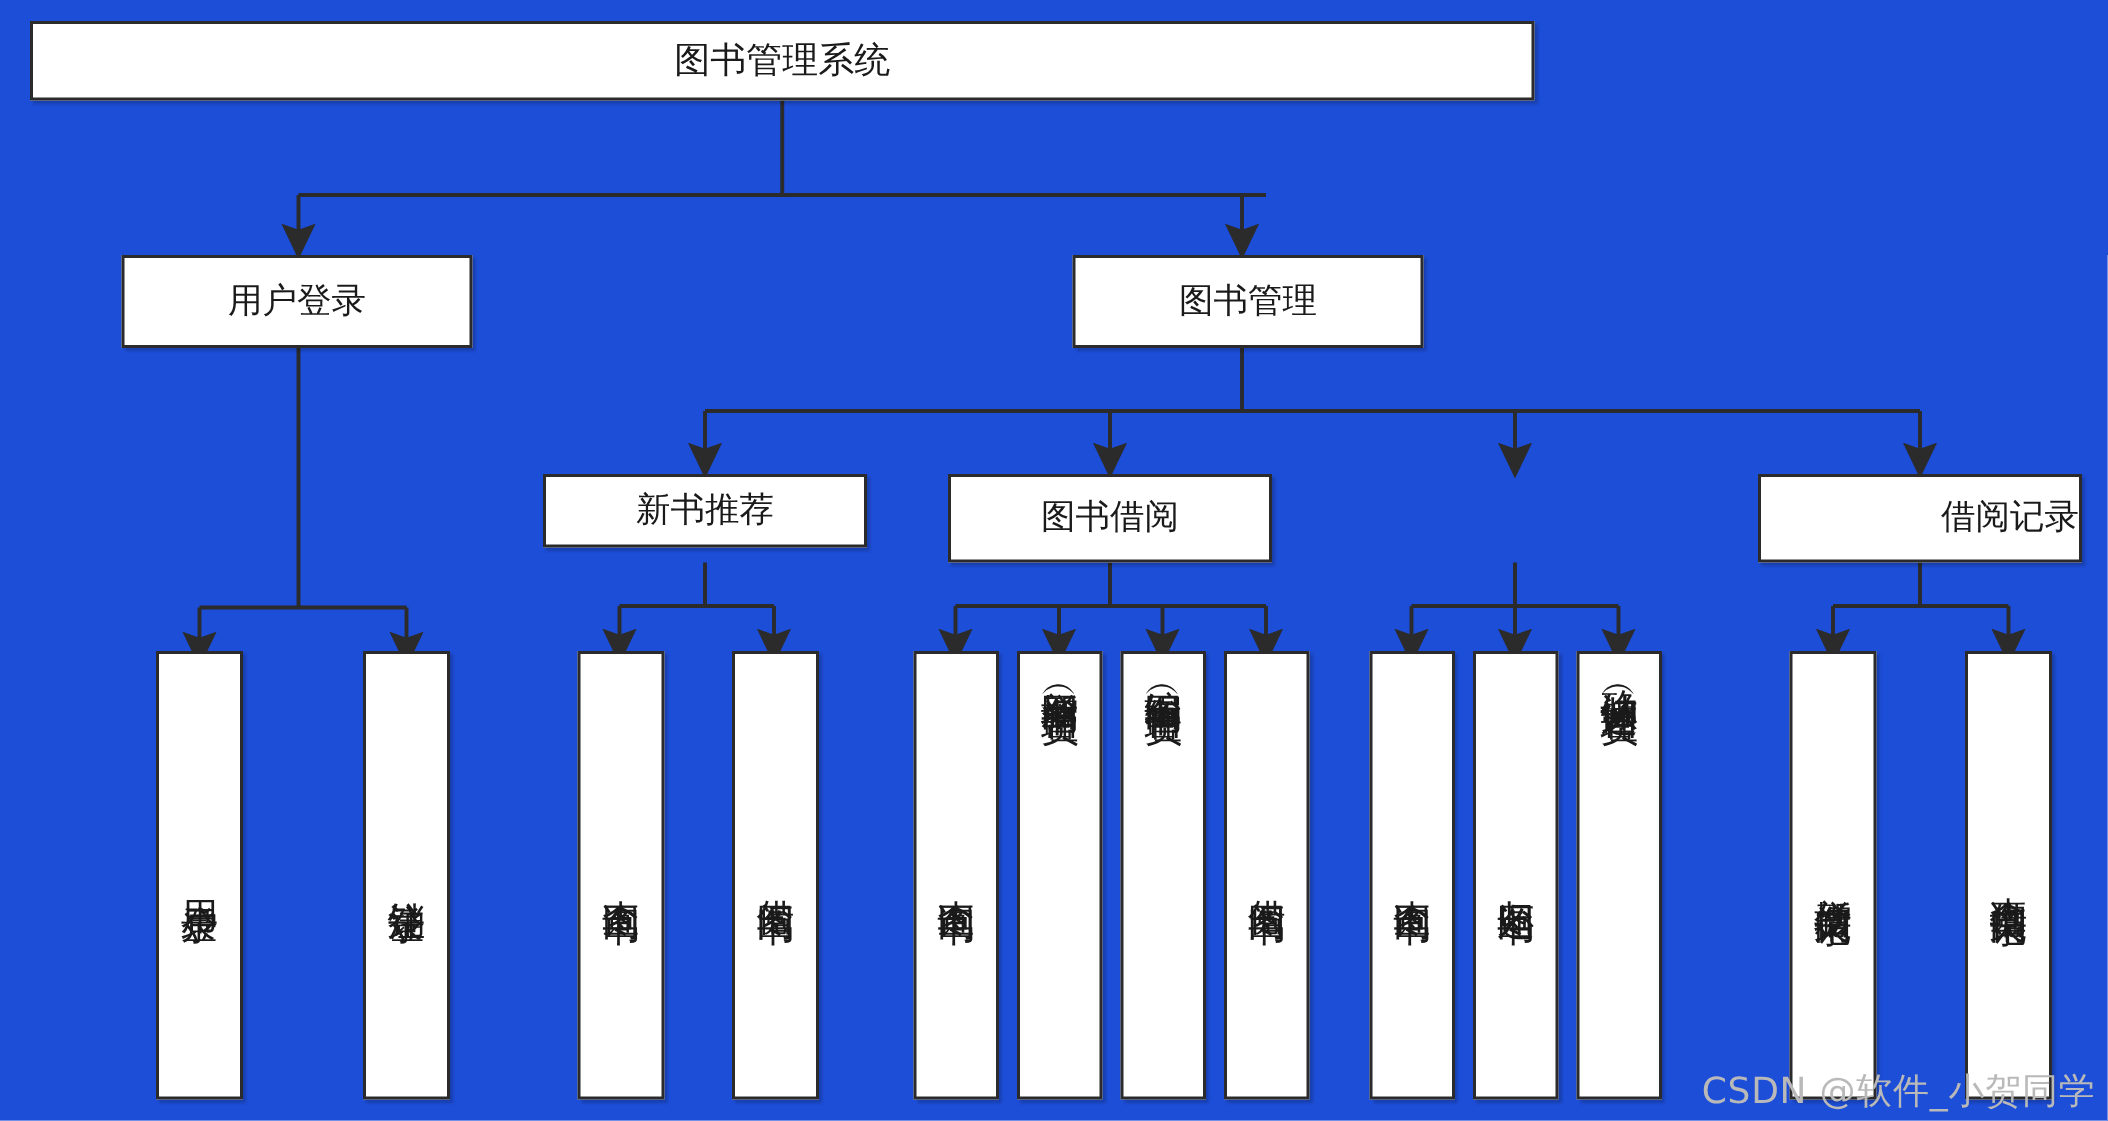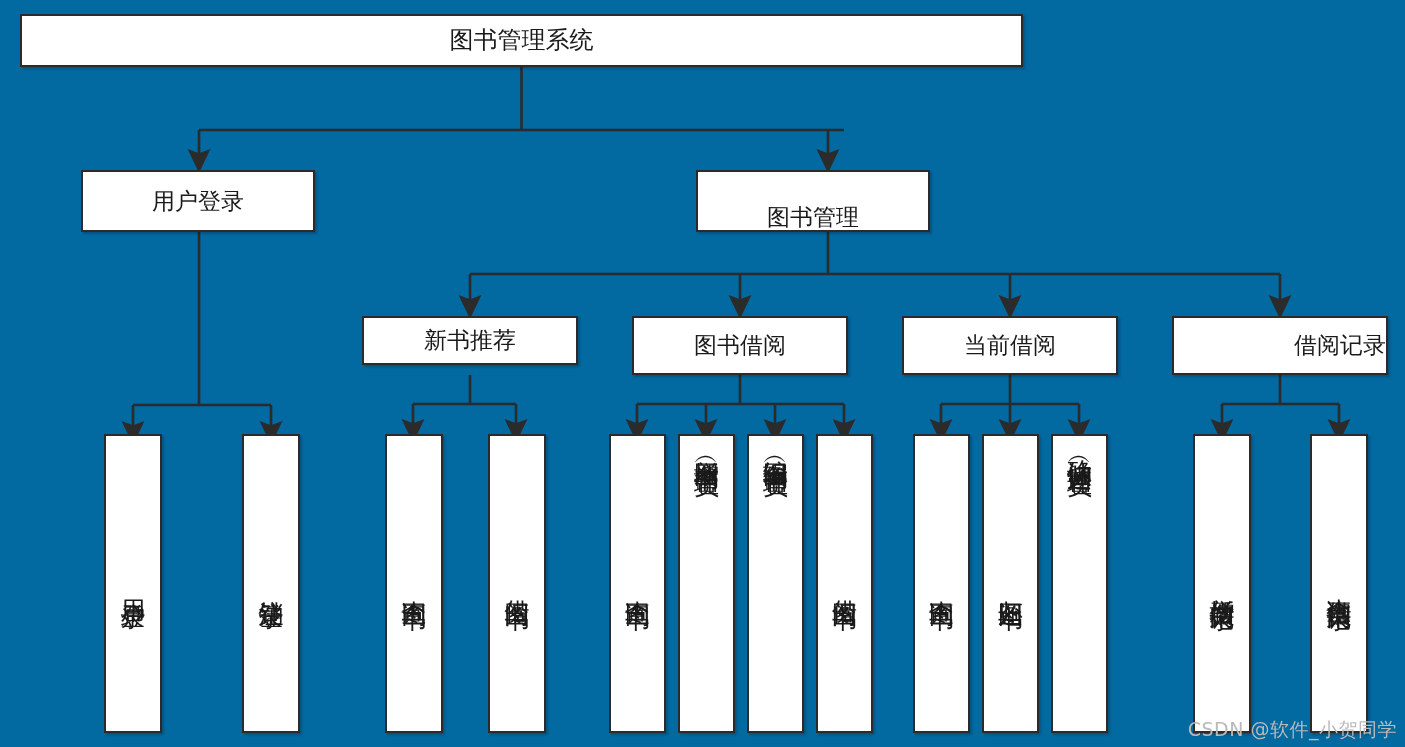--- a/index.html
+++ b/index.html
@@ -11,21 +11,21 @@
     font-family: "DejaVu Sans", "Liberation Sans", sans-serif;
     width: 1405px;
     height: 747px;
     overflow: hidden;
     position: relative;
   }
   #diagram-root {
     position: relative;
     width: 1405px;
     height: 747px;
-    background: #0369a1;
+    background: #1d4ed8;
   }
   svg.wires {
     position: absolute;
     left: 0;
     top: 0;
     width: 1405px;
     height: 747px;
     pointer-events: none;
   }
   .node {
@@ -66,21 +66,21 @@
     white-space: nowrap;
   }
   .node.v.mid {
     align-items: center;
     padding-top: 0;
   }
   .watermark {
     position: absolute;
     right: 8px;
     bottom: 4px;
-    font-size: 19px;
+    font-size: 24px;
     color: #b9b9b9;
     white-space: nowrap;
     letter-spacing: 0.5px;
   }
 </style>
 </head>
 <body>
 
 <div id="diagram-root">
 
@@ -135,33 +135,30 @@
     </g>
   </svg>
 
   <div class="node h root" style="left:20px; top:14px; width:1003px; height:53px;">
     <span class="label">图书管理系统</span>
   </div>
 
   <div class="node h" style="left:81px; top:170px; width:234px; height:62px;">
     <span class="label">用户登录</span>
   </div>
-  <div class="node h" style="left:696px; top:170px; width:234px; height:62px;align-items:flex-end;">
+  <div class="node h" style="left:715px; top:170px; width:234px; height:62px;">
     <span class="label">图书管理</span>
   </div>
 
   <div class="node h" style="left:362px; top:316px; width:216px; height:49px;">
     <span class="label">新书推荐</span>
   </div>
   <div class="node h" style="left:632px; top:316px; width:216px; height:59px;">
     <span class="label">图书借阅</span>
   </div>
-  <div class="node h" style="left:902px; top:316px; width:216px; height:59px;">
-    <span class="label">当前借阅</span>
-  </div>
   <div class="node h" style="left:1172px; top:316px; width:216px; height:59px;justify-content:flex-end;">
     <span class="label">借阅记录</span>
   </div>
 
   <div class="node v mid" style="left:104px; top:434px; width:58px; height:299px;">
     <span class="label">用户登录</span>
   </div>
   <div class="node v mid" style="left:242px; top:434px; width:58px; height:299px;">
     <span class="label">注销登录</span>
   </div>

